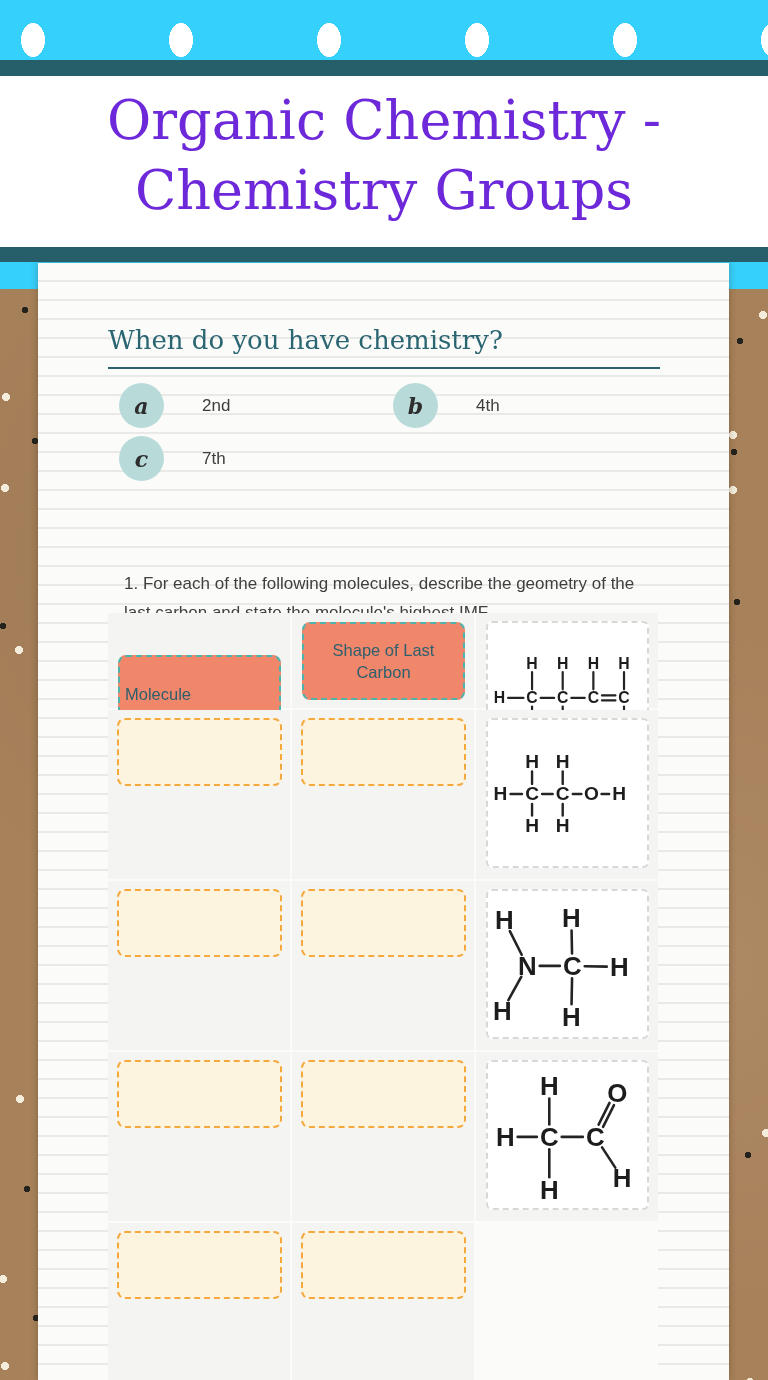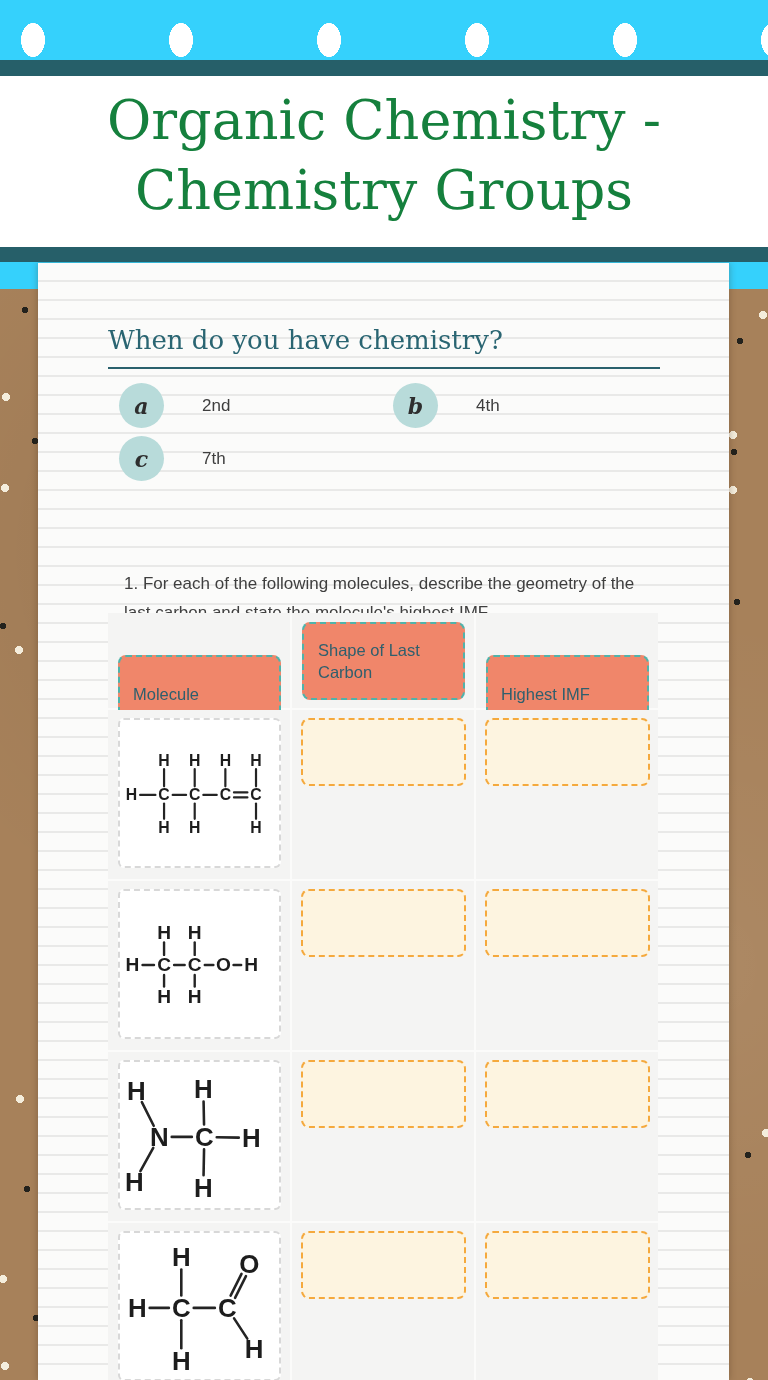--- a/index.html
+++ b/index.html
@@ -45,21 +45,21 @@
   .t1{top:60px;height:16px;}
   .t2{top:247px;height:15px;}
   .band-cyan2{position:absolute;left:0;top:262px;width:768px;height:27px;background:#35d1fc;z-index:1;}
   .title-band{
     position:absolute;left:0;top:76px;width:768px;height:171px;background:#ffffff;z-index:3;
     display:flex;align-items:flex-start;justify-content:center;
   }
   .title-band h1{
     margin:10px 0 0 0;text-align:center;
     font-family:"DejaVu Serif","Liberation Serif",serif;font-weight:500;
-    font-size:54px;line-height:70px;color:#15803d;letter-spacing:0px;
+    font-size:54px;line-height:70px;color:#6d28d9;letter-spacing:0px;
   }
   .title-band h1 span{display:block;}
   
   .paper{
     position:absolute;left:38px;top:263px;width:691px;height:1117px;z-index:2;
     background-color:#fbfbfa;
     background-image:repeating-linear-gradient(180deg,transparent 0px,transparent 17.4px,#e9e9e8 17.4px,#e9e9e8 19px);
     box-shadow:0 0 7px rgba(60,40,20,.35);
   }
   .mc-heading{
@@ -90,22 +90,22 @@
     grid-template-rows:95px 169px 169px 169px 169px;gap:2px;
     background:#fbfbfa;
   }
   .cell{background:#f4f4f3;position:relative;}
   .hdr-box{
     box-sizing:border-box;margin:9px 9px 0 10px;height:78px;
     background:#f0866a;border:2px dashed #4fb3aa;border-radius:8px;
     display:flex;align-items:center;
     font-size:16.5px;line-height:1.35;color:#2f5f6d;
   }
-  .hdr-left{padding-left:13px;margin-top:42px;}
-  .hdr-center{justify-content:center;padding:12px 14px;}
+  .hdr-left{padding-left:5px;margin-top:42px;}
+  .hdr-center{justify-content:center;text-align:center;padding:12px 14px;}
   .mol-box{
     box-sizing:border-box;position:absolute;top:8px;left:10px;width:163px;height:150px;
     background:#ffffff;border:2px dashed #d8d8d8;border-radius:6px;overflow:hidden;
   }
   .mol-box svg{width:100%;height:100%;display:block;}
   .ans-box{
     box-sizing:border-box;position:absolute;top:8px;left:9px;width:165px;height:68px;
     background:#fdf4e0;border:2.5px dashed #f5a93d;border-radius:8px;
   }
   .atom{fill:#1d1d1d;font-family:"Liberation Sans",sans-serif;font-weight:600;}
@@ -155,23 +155,20 @@
 
   <p class="task-text">1. For each of the following molecules, describe the geometry of the last carbon and state the molecule's highest IMF.</p>
 
   <div class="imf-table">
 
     <div class="cell">
       <div class="hdr-box hdr-left">Molecule</div>
     </div>
     <div class="cell">
       <div class="hdr-box hdr-center">Shape of Last Carbon</div>
-    </div>
-    <div class="cell">
-      <div class="hdr-box hdr-left">Highest IMF</div>
     </div>
 
     <div class="cell">
       <div class="mol-box">
         <svg viewBox="0 0 166 152">
             <line x1="21" y1="78" x2="37" y2="78" class="bond" stroke-width="2.3"></line>
             <line x1="55" y1="78" x2="69" y2="78" class="bond" stroke-width="2.3"></line>
             <line x1="87" y1="78" x2="101" y2="78" class="bond" stroke-width="2.3"></line>
             <line x1="119" y1="75.4" x2="133" y2="75.4" class="bond" stroke-width="2.3"></line>
             <line x1="119" y1="80.6" x2="133" y2="80.6" class="bond" stroke-width="2.3"></line>

